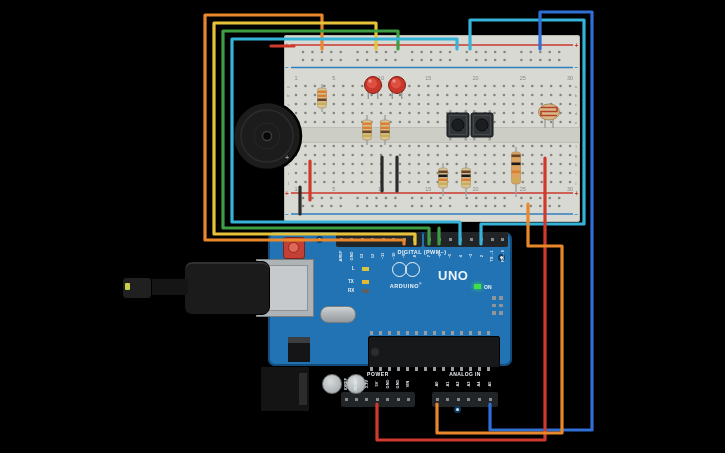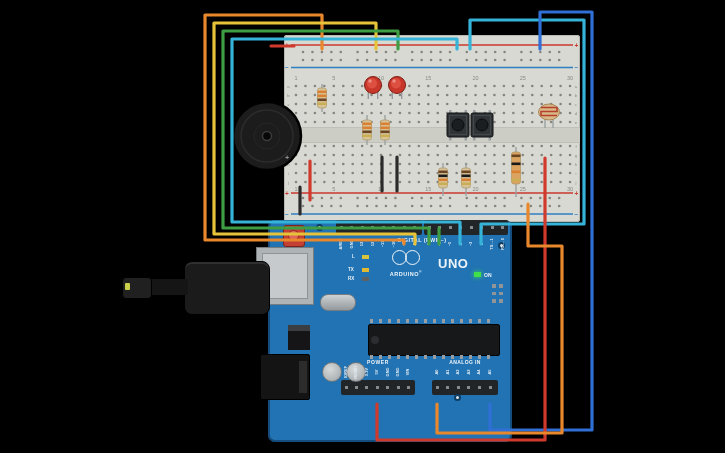--- a/index.html
+++ b/index.html
@@ -4,21 +4,21 @@
 <style>
   html,body{margin:0;padding:0;background:#000;}
   #canvas{position:relative;width:725px;height:453px;overflow:hidden;font-family:"Liberation Sans",sans-serif;}
   .abs{position:absolute;}
 
   
   #breadboard{position:absolute;left:284px;top:35px;width:296px;height:187px;border-radius:3px;box-shadow:inset 0 0 0 1px #b9b9b0;z-index:1;}
   .bb-channel{position:absolute;left:0;top:92px;width:100%;height:14px;border-top:1px solid #c0c0b8;border-bottom:1px solid #c0c0b8;}
 
   
-  #arduino{position:absolute;left:268px;top:220px;width:244px;height:222px;border-radius:7px;box-shadow:inset 0 0 0 2px rgba(8,40,70,.5);z-index:2;}
+  #arduino{position:absolute;left:268px;top:232px;width:244px;height:134px;border-radius:7px;box-shadow:inset 0 0 0 2px rgba(8,40,70,.5);z-index:2;}
   .silk{position:absolute;color:#ecf3f8;font-weight:bold;}
   .hdr{position:absolute;height:15px;background:#222527;border-radius:2px;}
   #hdr-d1{left:68px;top:0;width:86px;}
   #hdr-d2{left:156px;top:0;width:84px;}
   #hdr-pwr{left:73px;top:160px;width:74px;}
   #hdr-analog{left:164px;top:160px;width:66px;}
   .digital-label{left:68px;top:17px;width:172px;text-align:center;font-size:5.5px;letter-spacing:.4px;}
   .vlabel{position:absolute;width:20px;height:6px;line-height:6px;font-size:4px;font-weight:bold;color:#e4edf4;text-align:center;transform:rotate(-90deg);}
   .pinhole{position:absolute;width:3px;height:3px;background:#868a8d;}
   .reset-btn{position:absolute;left:15px;top:5px;width:20px;height:20px;background:#c44035;border:1.5px solid #7c241b;border-radius:3px;}

